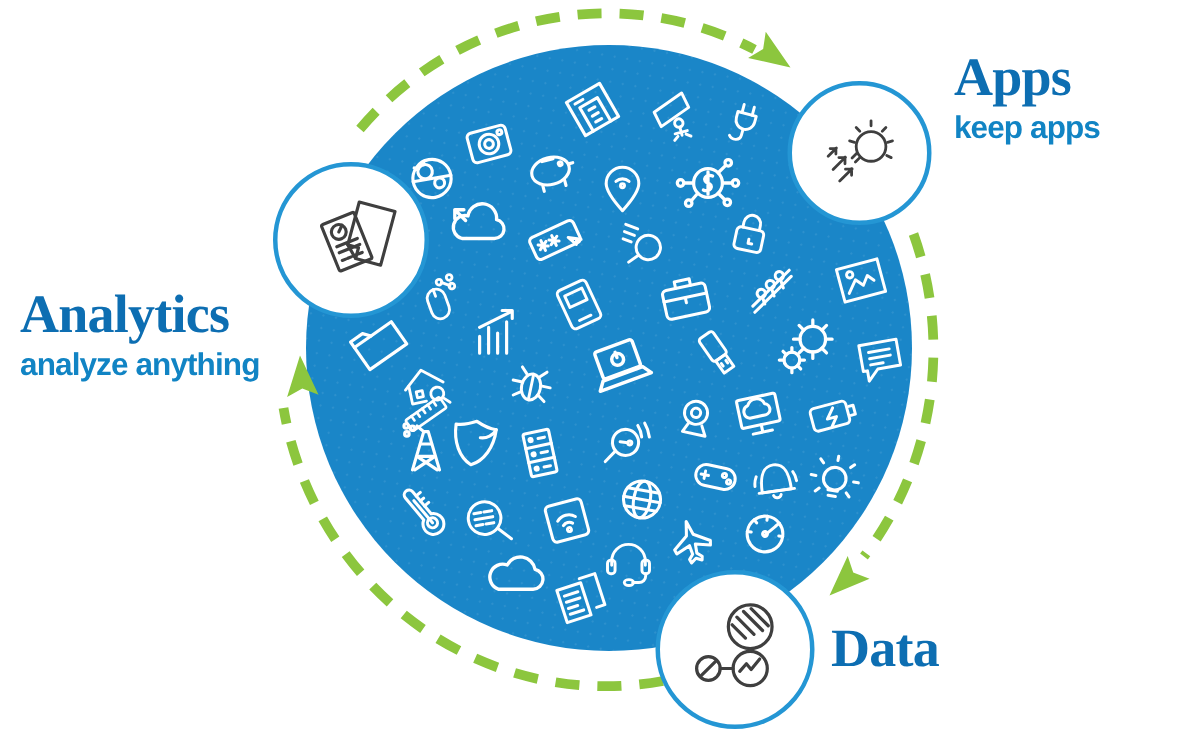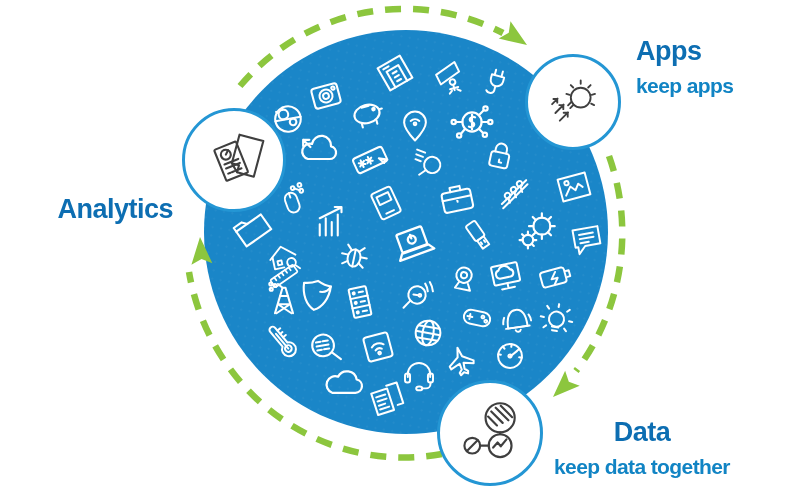--- a/index.html
+++ b/index.html
@@ -10,21 +10,21 @@
   .flow-dash{stroke:var(--flow-green);stroke-width:6.5;fill:none;stroke-dasharray:16 12;}
   .flow-arrow{fill:var(--flow-green);}
   #icon-layer{stroke:#ffffff;fill:none;stroke-width:1.4;stroke-linecap:round;stroke-linejoin:round;}
   .node{position:absolute;background:#fff;border:3px solid var(--node-border);border-radius:50%;
         display:flex;align-items:center;justify-content:center;box-sizing:border-box;}
   .node svg{stroke:var(--node-icon);fill:none;stroke-width:1.7;stroke-linecap:round;stroke-linejoin:round;}
   .node-analytics{left:182px;top:108px;width:104px;height:104px;}
   .node-apps{left:525px;top:54px;width:96px;height:96px;}
   .node-data{left:437px;top:380px;width:106px;height:106px;}
   .label{position:absolute;white-space:nowrap;}
-  .label .title{font-size:27px;font-weight:bold;color:var(--title-blue);letter-spacing:-0.5px;line-height:30px;}
+  .label .title{font-size:36px;font-weight:bold;color:var(--title-blue);letter-spacing:-0.5px;line-height:30px;font-family:Liberation Serif, serif;}
   .label .sub{font-size:21px;font-weight:bold;color:var(--subtitle-blue);letter-spacing:-0.6px;line-height:27px;margin-top:6px;}
   .label-apps{left:636px;top:36px;text-align:left;}
   .label-analytics{right:627px;top:194px;}
   .label-data{left:554px;top:417px;text-align:center;}
 </style>
 </head>
 <body>
 
 <div id="canvas">
 
@@ -380,20 +380,20 @@
 
   <div class="label label-apps">
     <div class="title">Apps</div>
     <div class="sub">
       <span>keep apps</span><br>
     </div>
   </div>
 
   <div class="label label-analytics">
     <div class="title">Analytics</div>
+    <div class="sub">analyze anything</div>
   </div>
 
   <div class="label label-data">
     <div class="title">Data</div>
-    <div class="sub">keep data together</div>
   </div>
 
 </div>
 
 </body></html>

